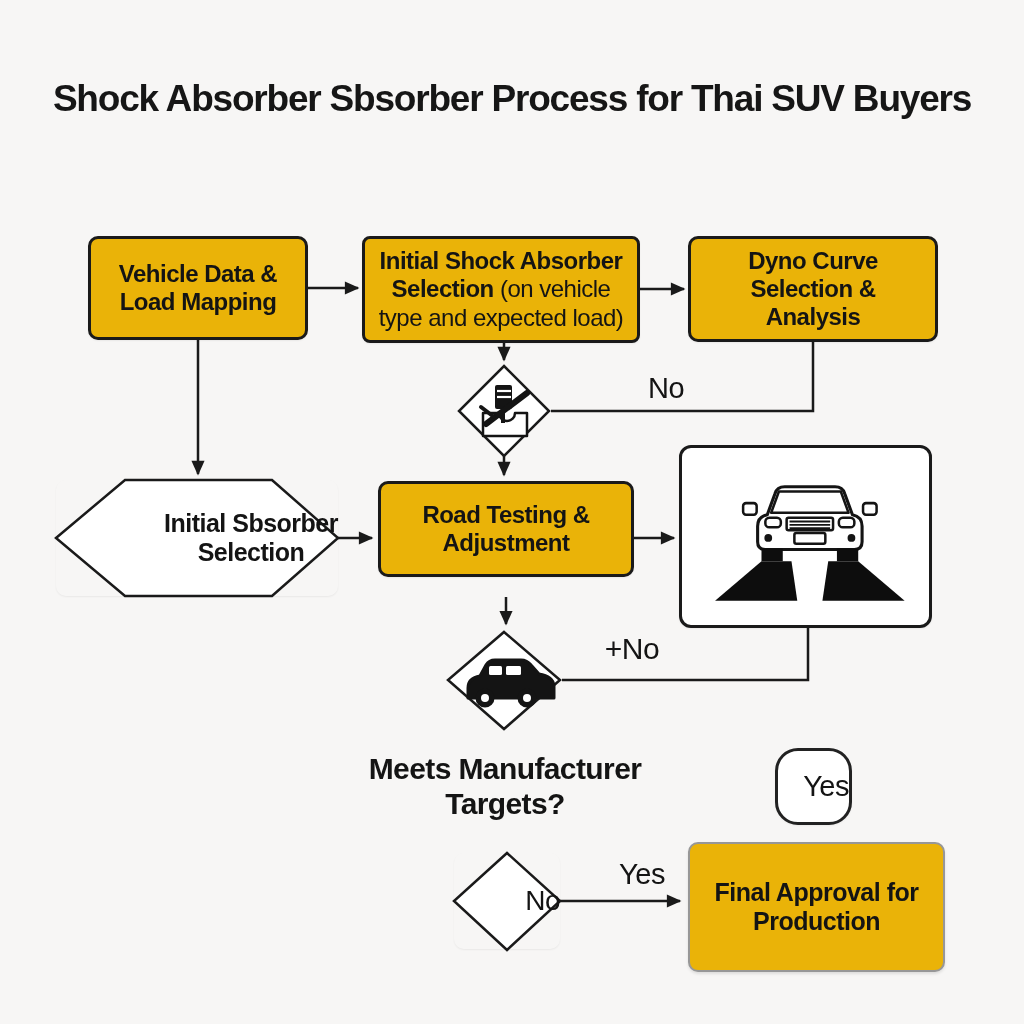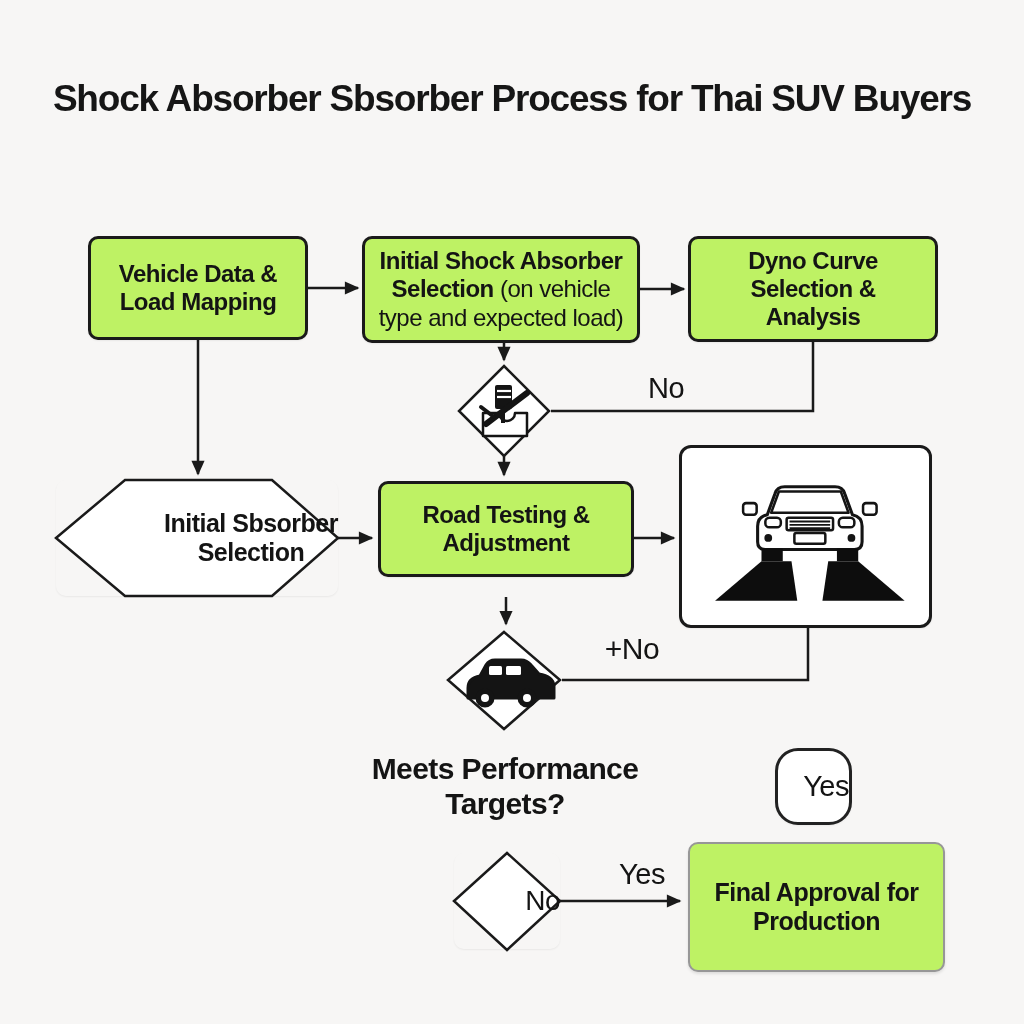--- a/index.html
+++ b/index.html
@@ -6,25 +6,25 @@
   body{width:1024px;height:1024px;overflow:hidden;background:#f7f6f5;
        font-family:"Liberation Sans",sans-serif;color:#141414;}
   .stage{position:relative;width:1024px;height:1024px;}
   svg.layer{position:absolute;left:0;top:0;z-index:1;}
   .abs{position:absolute;z-index:2;}
   .title{left:0;top:78px;width:1024px;text-align:center;font-size:37px;font-weight:700;
          letter-spacing:-1.2px;color:#161616;}
   .subtitle{left:0;top:141px;width:1024px;text-align:center;font-size:24px;font-weight:400;
             letter-spacing:-0.4px;color:#2b2b2b;}
   .node{display:flex;align-items:center;justify-content:center;text-align:center;
-        background:#bef264;border:3px solid #1a1a1a;border-radius:10px;
+        background:#eab308;border:3px solid #1a1a1a;border-radius:10px;
         font-size:24px;font-weight:700;letter-spacing:-0.5px;line-height:1.18;
         box-shadow:0 1px 2px rgba(0,0,0,0.06);box-sizing:border-box;}
   .ml{white-space:pre-line;}
-  .mixed{font-weight:400;padding:0 8px;}
+  .mixed{font-weight:400;padding:0 8px;border-radius:8px;}
   .mixed strong{font-weight:700;}
   .ghost{display:flex;align-items:center;justify-content:flex-end;text-align:center;
          background:transparent;border:none;z-index:3;}
   .edge-label{font-size:29px;font-weight:400;letter-spacing:-0.5px;text-align:center;z-index:3;}
   .question{font-size:30px;font-weight:700;letter-spacing:-0.6px;text-align:center;line-height:1.15;}
   .yes-badge{background:#fff;border:3px solid #222;border-radius:23px;
              font-size:29px;font-weight:400;box-shadow:0 1px 2px rgba(0,0,0,0.05);}
   .final{border:2px solid #979797;font-size:25px;box-shadow:0 2px 3px rgba(0,0,0,0.10);}
   .suvbox{background:#fff;border:3px solid #1a1a1a;border-radius:12px;overflow:hidden;
           box-shadow:0 1px 2px rgba(0,0,0,0.06);box-sizing:border-box;}
@@ -142,21 +142,21 @@
   <div class="abs node ghost" style="left:56px;top:480px;width:282px;height:116px;font-size:25px;">
     <span class="ml">Initial Sbsorber
 Selection</span>
   </div>
 
   <div class="abs node ghost" style="left:454px;top:853px;width:106px;height:96px;font-size:28px;font-weight:500;">
     <span>No</span>
   </div>
 
   <div class="abs question" style="left:330px;top:752px;width:350px;">
-    <span class="ml">Meets Performance
+    <span class="ml">Meets Manufacturer
 Targets?</span>
   </div>
 
   <div class="abs node ghost yes-badge" style="left:775px;top:748px;width:77px;height:77px;">
     <span>Yes</span>
   </div>
 
   <div class="abs edge-label" style="left:636px;top:372px;width:60px;">No</div>
   <div class="abs edge-label" style="left:585px;top:632px;width:94px;font-size:30px;">+No</div>
   <div class="abs edge-label" style="left:602px;top:858px;width:80px;">Yes</div>

